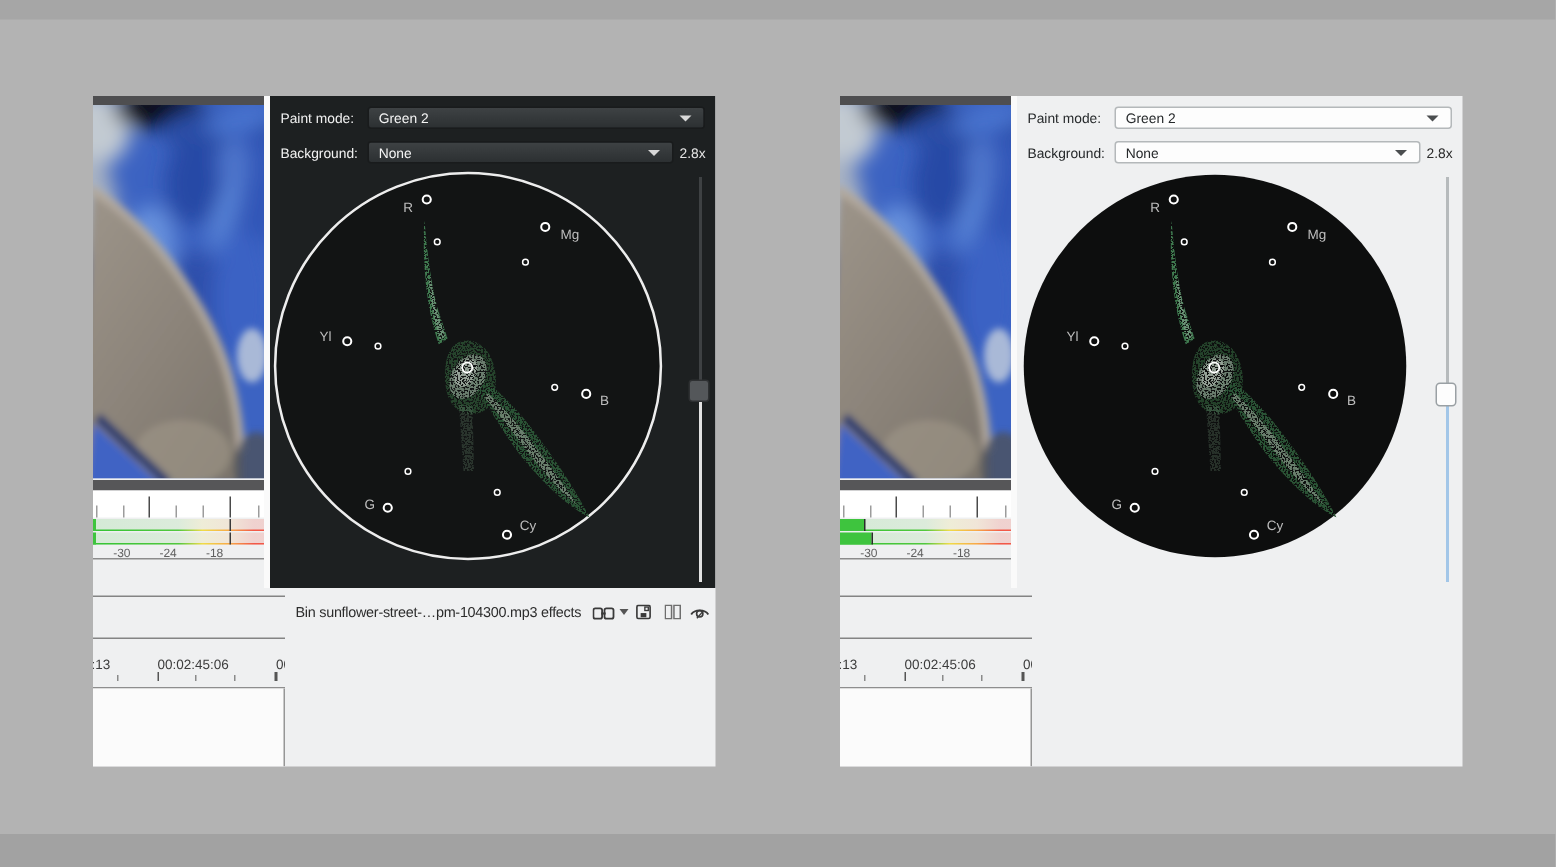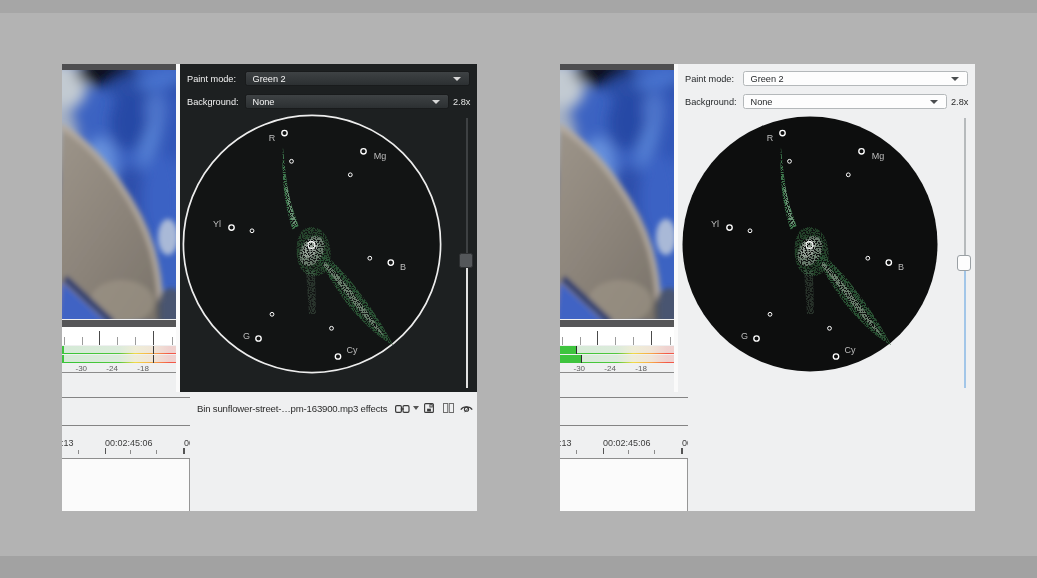--- a/index.html
+++ b/index.html
@@ -143,21 +143,21 @@
  <div class="rtext" style="left:122px;top:9px">00:</div>
  <div style="position:absolute;left:16.4px;top:21px;width:1px;height:3.5px;background:#8a8a8a"></div>
  <div style="position:absolute;left:42.7px;top:18.5px;width:1.2px;height:6.5px;background:#555"></div>
  <div style="position:absolute;left:67.8px;top:21px;width:1px;height:3.5px;background:#8a8a8a"></div>
  <div style="position:absolute;left:93.7px;top:21px;width:1px;height:3.5px;background:#8a8a8a"></div>
  <div style="position:absolute;left:121.4px;top:18.5px;width:1.2px;height:6.5px;background:#555"></div>
 </div>
 <div style="position:absolute;left:0;top:393.5px;width:128px;height:1px;background:#8e8e8e"></div>
 <div style="position:absolute;left:0;top:394.5px;width:127px;height:52.5px;background:#fbfbfb;border-right:1px solid #969696"></div>
 <div style="position:absolute;left:135px;top:338px;width:280px;height:14px">
-      <span style="position:absolute;left:0;top:1px;font-size:9.6px;letter-spacing:-0.18px;color:#2c2c2c;white-space:nowrap">Bin sunflower-street-…pm-163900.mp3 effects</span>
+      <span style="position:absolute;left:0;top:1px;font-size:9.6px;letter-spacing:-0.18px;color:#2c2c2c;white-space:nowrap">Bin sunflower-street-…pm-104300.mp3 effects</span>
       <svg width="15" height="10" viewBox="0 0 15 10" style="position:absolute;left:198px;top:2px">
 <rect x="0.6" y="1.6" width="5.8" height="6.8" rx="1.3" fill="none" stroke="#3a3a3a" stroke-width="1.2"></rect>
 <rect x="8" y="1.6" width="6" height="6.8" rx="1.3" fill="none" stroke="#3a3a3a" stroke-width="1.2"></rect>
 <rect x="5.8" y="4.3" width="3" height="1.4" fill="#3a3a3a"></rect>
       </svg>
       <span style="position:absolute;left:216px;top:4px;width:0;height:0;border-left:3.5px solid transparent;border-right:3.5px solid transparent;border-top:4px solid #555"></span>
       <svg width="10" height="10" viewBox="0 0 10 10" style="position:absolute;left:227px;top:1px">
 <rect x="0.6" y="0.6" width="8.8" height="8.8" rx="1" fill="none" stroke="#3a3a3a" stroke-width="1.1"></rect>
 <rect x="3.1" y="5.7" width="3.8" height="2.8" fill="#3a3a3a"></rect>
 <rect x="5.9" y="1.7" width="2.3" height="2.3" fill="none" stroke="#3a3a3a" stroke-width="0.9"></rect>

